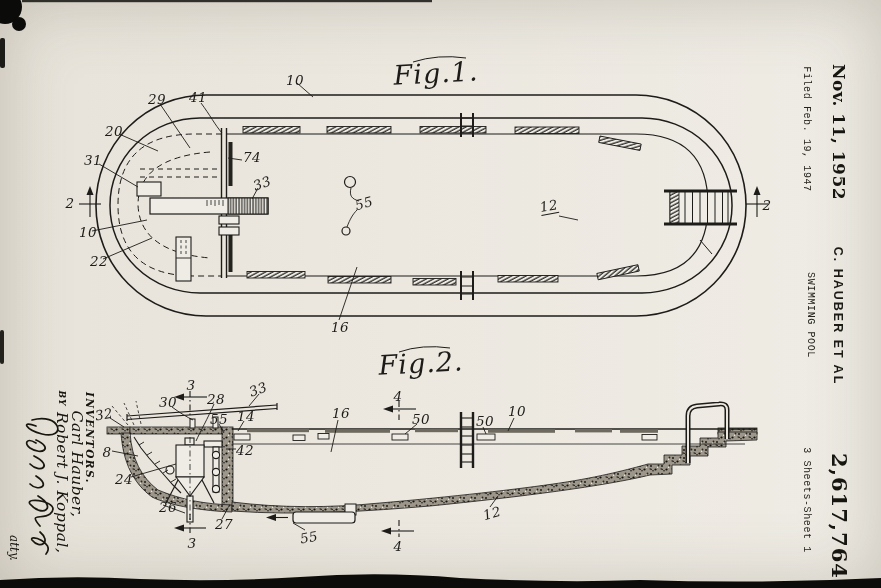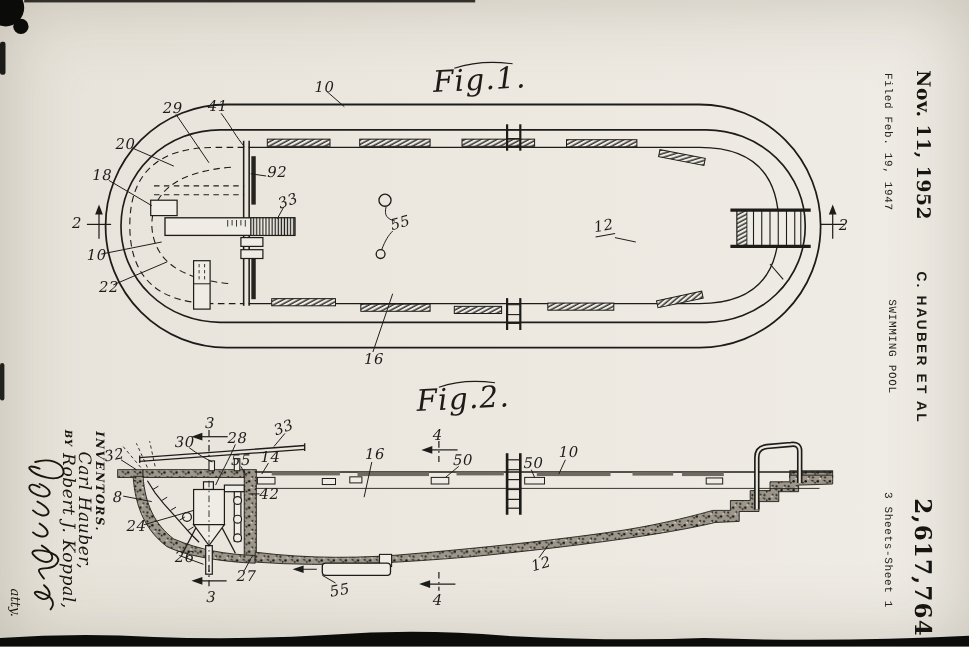--- a/index.html
+++ b/index.html
@@ -320,25 +320,25 @@
     </g>
   </svg>
 
   <div class="fig-caption" style="left:436px;top:73px">Fig.1.</div>
   <div class="fig-caption" style="left:421px;top:363px">Fig.2.</div>
 
   <span class="ref" style="left:295px;top:80px">10</span>
   <span class="ref" style="left:157px;top:99px">29</span>
   <span class="ref" style="left:198px;top:97px">41</span>
   <span class="ref" style="left:114px;top:131px">20</span>
-  <span class="ref" style="left:93px;top:160px">18</span>
+  <span class="ref" style="left:93px;top:160px">31</span>
   <span class="ref" style="left:70px;top:203px">2</span>
   <span class="ref" style="left:88px;top:232px">10</span>
   <span class="ref" style="left:99px;top:261px">22</span>
-  <span class="ref" style="left:252px;top:157px">92</span>
+  <span class="ref" style="left:252px;top:157px">74</span>
   <span class="ref" style="left:262px;top:183px;--r:-20deg">33</span>
   <span class="ref" style="left:364px;top:203px;--r:-15deg">55</span>
   <span class="ref u" style="left:549px;top:206px;--r:-10deg">12</span>
   <span class="ref" style="left:340px;top:327px">16</span>
   <span class="ref" style="left:767px;top:205px">2</span>
 
   <span class="ref" style="left:104px;top:414px;--r:-10deg">32</span>
   <span class="ref" style="left:168px;top:402px">30</span>
   <span class="ref" style="left:191px;top:385px">3</span>
   <span class="ref" style="left:216px;top:399px">28</span>

